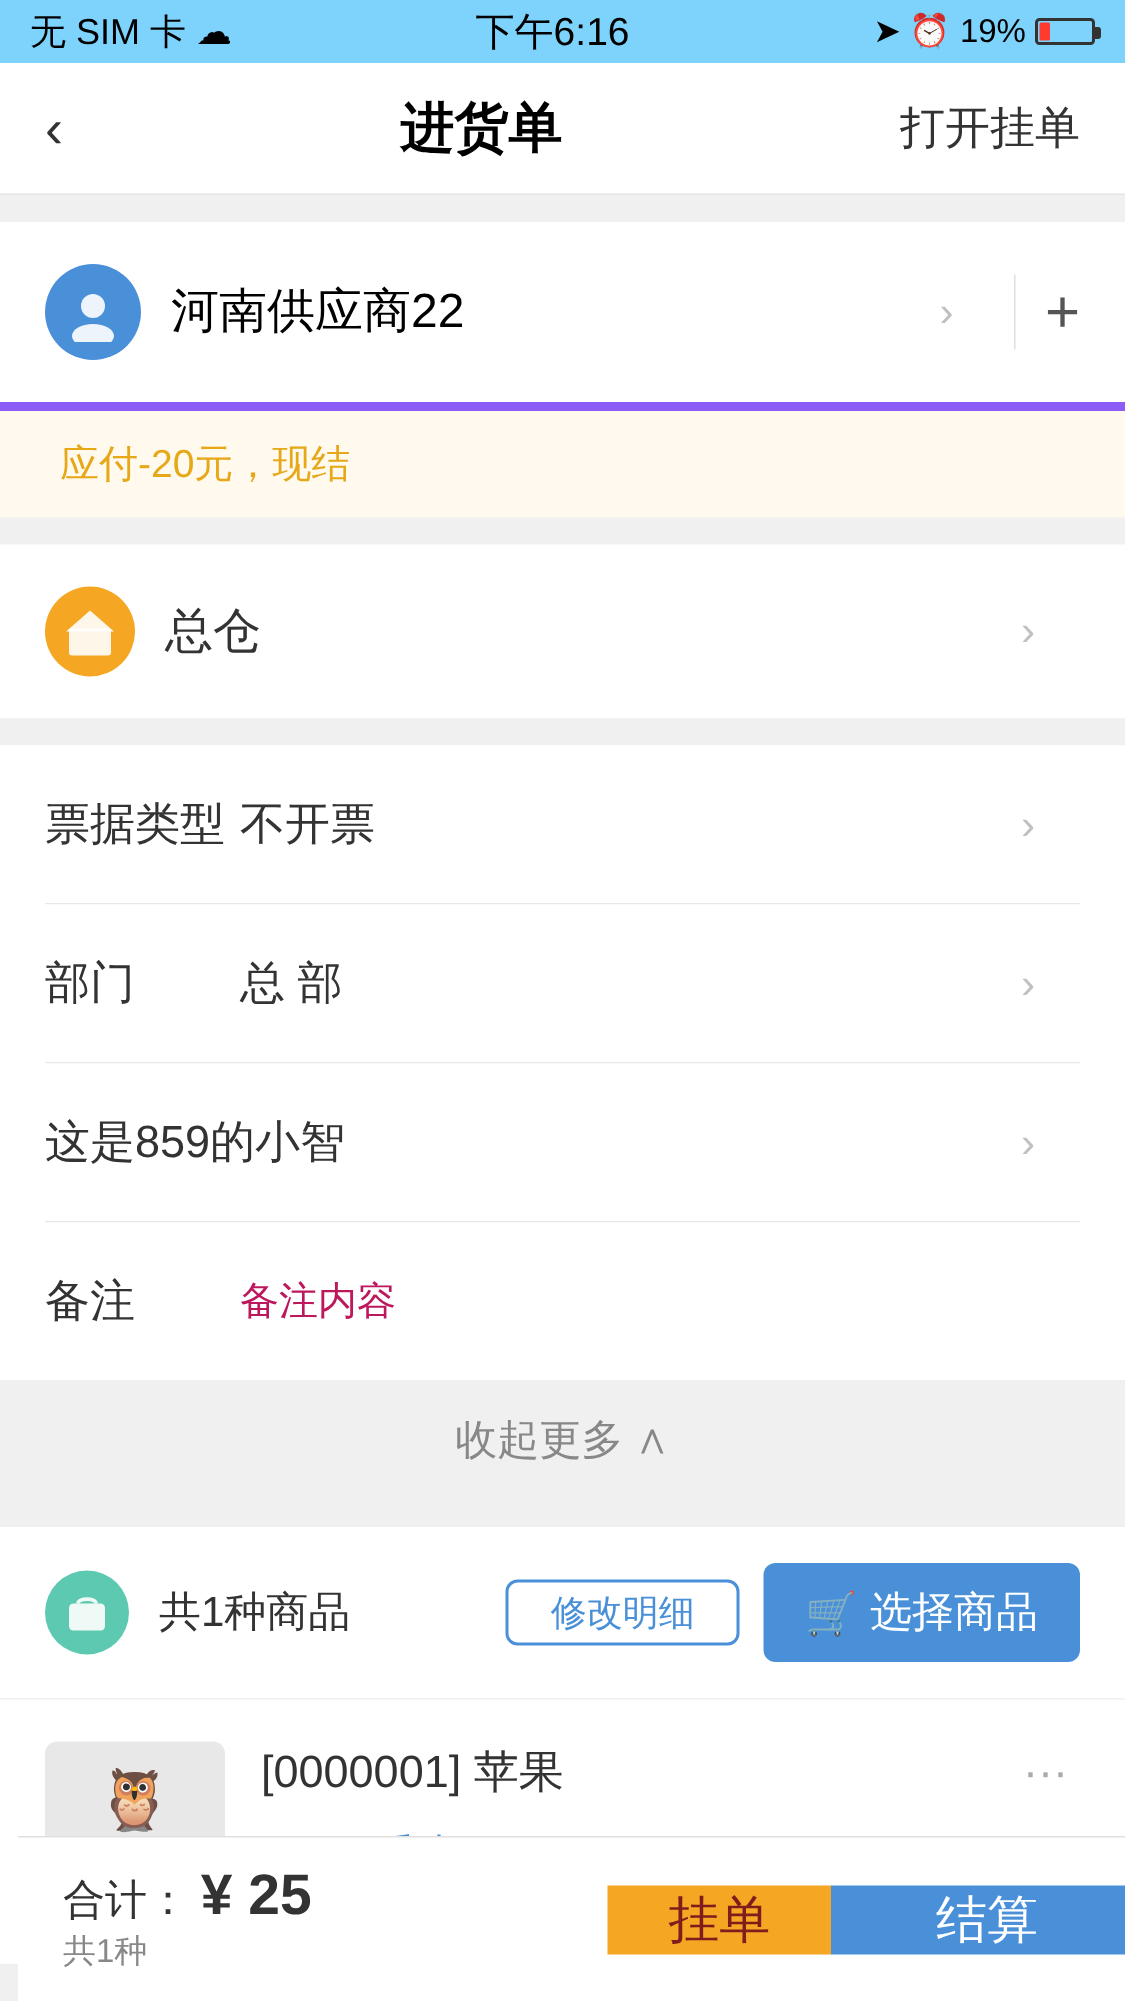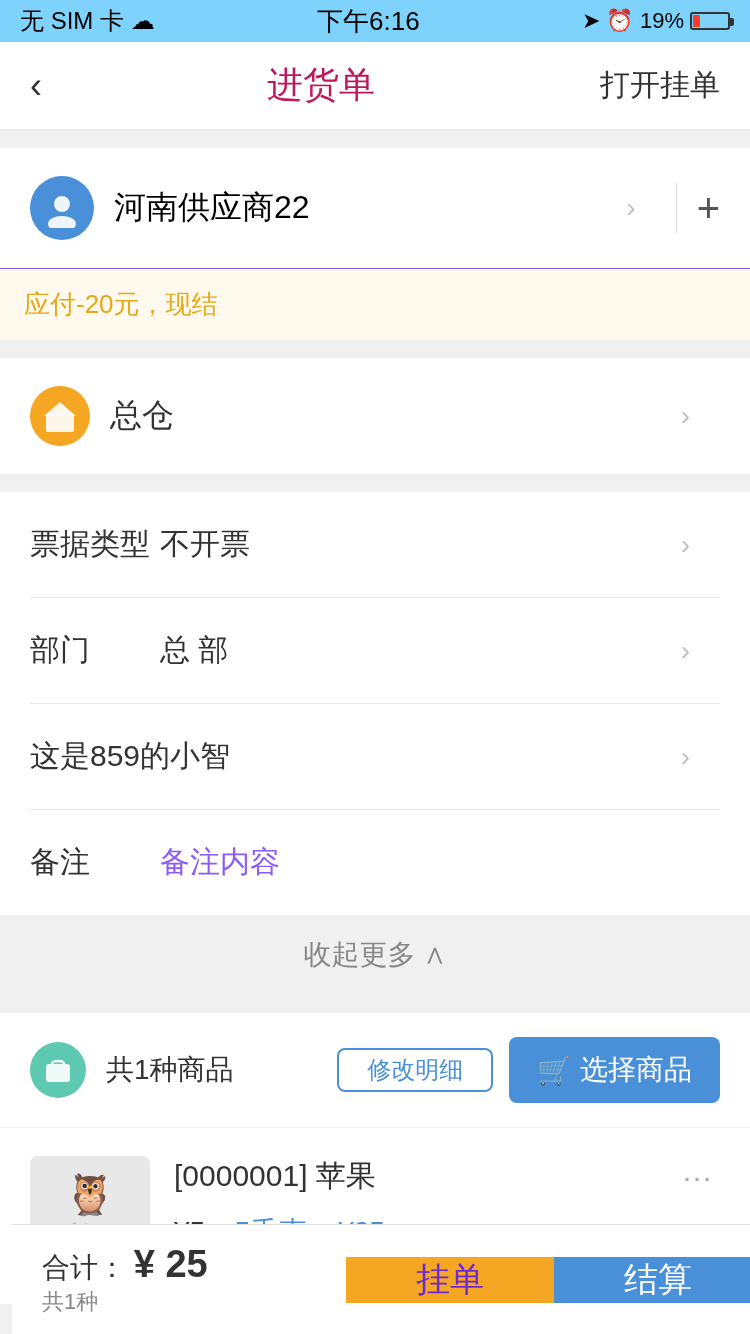--- a/index.html
+++ b/index.html
@@ -43,21 +43,21 @@
       width: 750px;
       height: 88px;
       background: #fff;
       display: flex;
       align-items: center;
       justify-content: space-between;
       padding: 0 30px;
       border-bottom: 1px solid #e5e5e5;
     }
     .nav-back { font-size: 36px; color: #333; cursor: pointer; }
-    .nav-title { font-size: 36px; font-weight: 400; color: #be185d; }
+    .nav-title { font-size: 36px; font-weight: 700; color: #000000; }
     .nav-action { font-size: 30px; color: #333; cursor: pointer; }
 
     
     .content { background: #f0f0f0; }
 
     
     .gap { height: 18px; background: #f0f0f0; }
     .small-gap { height: 1px; background: #e8e8e8; margin: 0 30px; }
 
     
@@ -77,24 +77,24 @@
     }
     .avatar-icon { width: 40px; height: 40px; }
     .supplier-name { font-size: 32px; color: #000000; flex: 1; }
     .chevron-right { font-size: 28px; color: #c0c0c0; margin-right: 30px; }
     .add-btn { font-size: 40px; color: #555; cursor: pointer; }
     .supplier-divider { width: 1px; height: 50px; background: #e0e0e0; margin: 0 20px 0 10px; }
 
     
     .notice-bar {
       background: #fff9ee;
-      padding: 18px 24px;
+      padding: 18px 40px;
       font-size: 26px;
       color: #e6a817;
-      border-top: 1px solid #8b5cf6;
+      border-top: 6px solid #8b5cf6;
     }
 
     
     .warehouse-row {
       display: flex;
       align-items: center;
       padding: 28px 30px;
       background: #fff;
     }
     .warehouse-icon-wrap {
@@ -117,22 +117,22 @@
       color: #333;
       width: 130px;
       flex-shrink: 0;
     }
     .form-value {
       font-size: 30px;
       color: #333;
       flex: 1;
     }
     .form-placeholder {
-      font-size: 30px;
-      color: #8b5cf6;
+      font-size: 26px;
+      color: #be185d;
     }
 
     
     .collapse-bar {
       background: #f0f0f0;
       height: 80px;
       display: flex;
       align-items: center;
       justify-content: center;
       font-size: 28px;
@@ -212,23 +212,23 @@
       flex: 1;
       display: flex;
       flex-direction: column;
       justify-content: center;
       padding: 0 30px;
     }
     .total-label { font-size: 28px; color: #333; }
     .total-amount { font-size: 38px; font-weight: 600; color: #333; display: inline; }
     .total-count { font-size: 22px; color: #888; }
     .btn-hold {
-      width: 208px;
+      width: 149px;
       background: #f5a623;
-      color: #6d28d9;
+      color: #7f1d1d;
       font-size: 34px;
       border: none;
       cursor: pointer;
       display: flex;
       align-items: center;
       justify-content: center;
       margin-left: 14px;
     }
     .btn-checkout {
       width: 208px;

